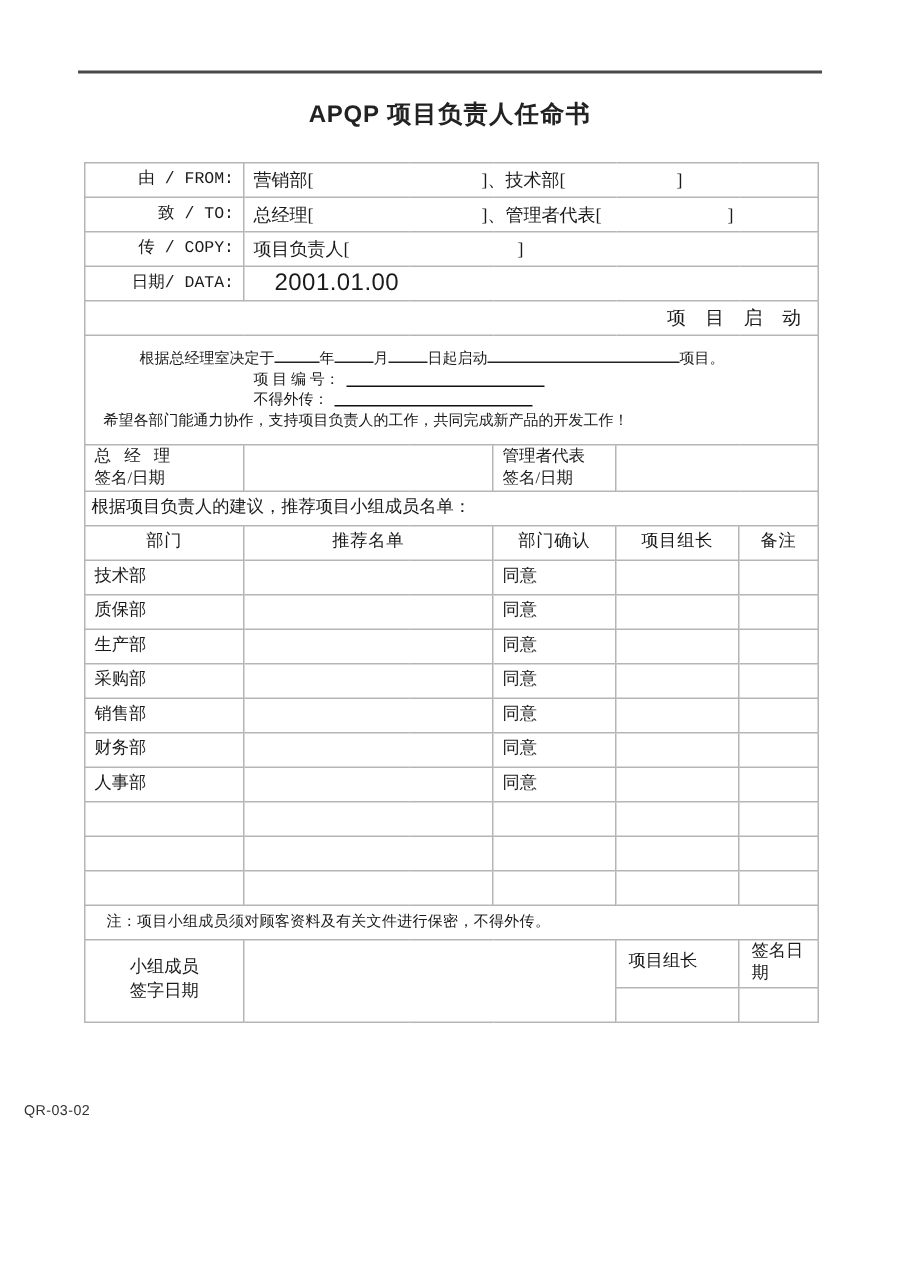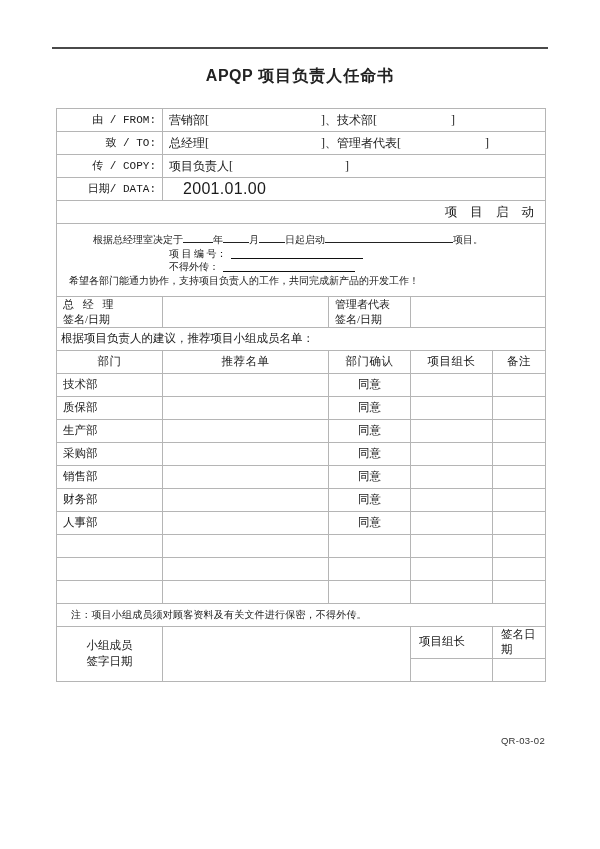--- a/index.html
+++ b/index.html
@@ -130,21 +130,21 @@
     font-size: 11.5px;
     height: 24px;
     letter-spacing: 0.5px;
   }
 
   .dept-name {
     font-size: 11.5px;
     height: 23px;
   }
   .agree {
-    text-align: center;
+    text-align: left;
     font-size: 11.5px;
     color: #c0504d;
     height: 23px;
   }
   .empty-row td { height: 23px; }
 
   .note-row {
     font-size: 10px;
     height: 26px;
     padding-left: 14px !important;
@@ -159,24 +159,23 @@
   .mini-head {
     text-align: left;
     font-size: 11.5px;
     height: 24px;
     padding-left: 8px !important;
   }
   .mini-blank { height: 30px; }
 
   .footer-code {
     position: absolute;
-    left: 0;
+    left: 16px;
     top: 735px;
     width: 545px;
-    text-align: right;
     font-family: "Liberation Sans", sans-serif;
     font-size: 9.5px;
     color: #333;
     letter-spacing: 0.3px;
   }
 </style>
 </head>
 <body>
 
 <div class="page">

